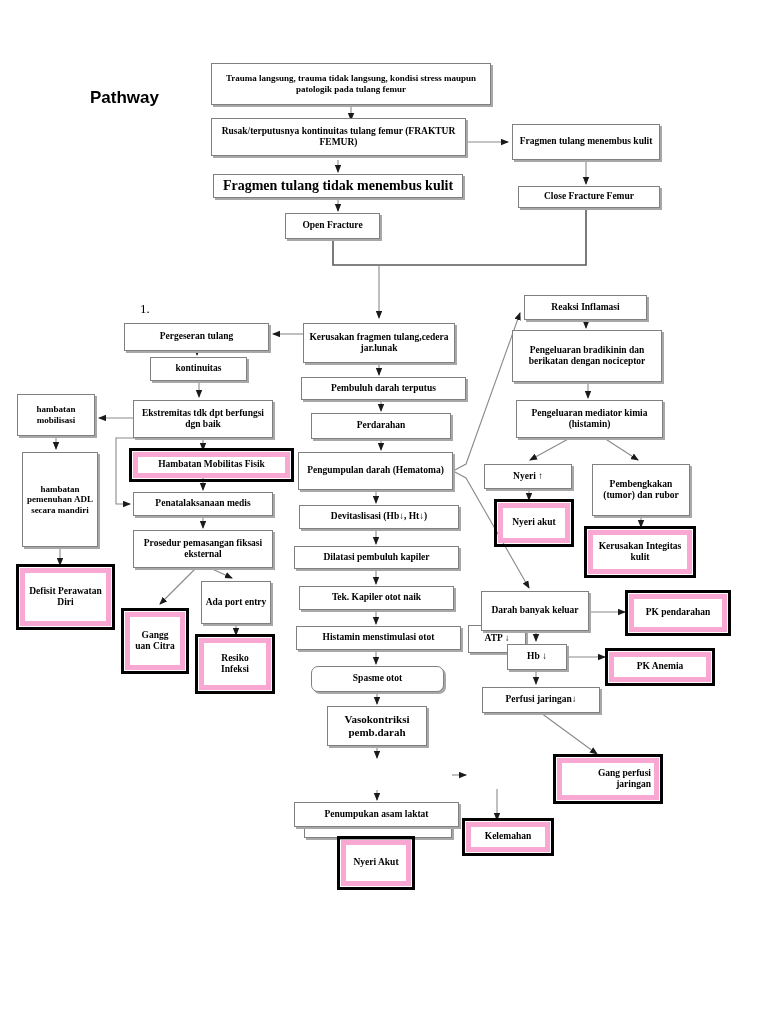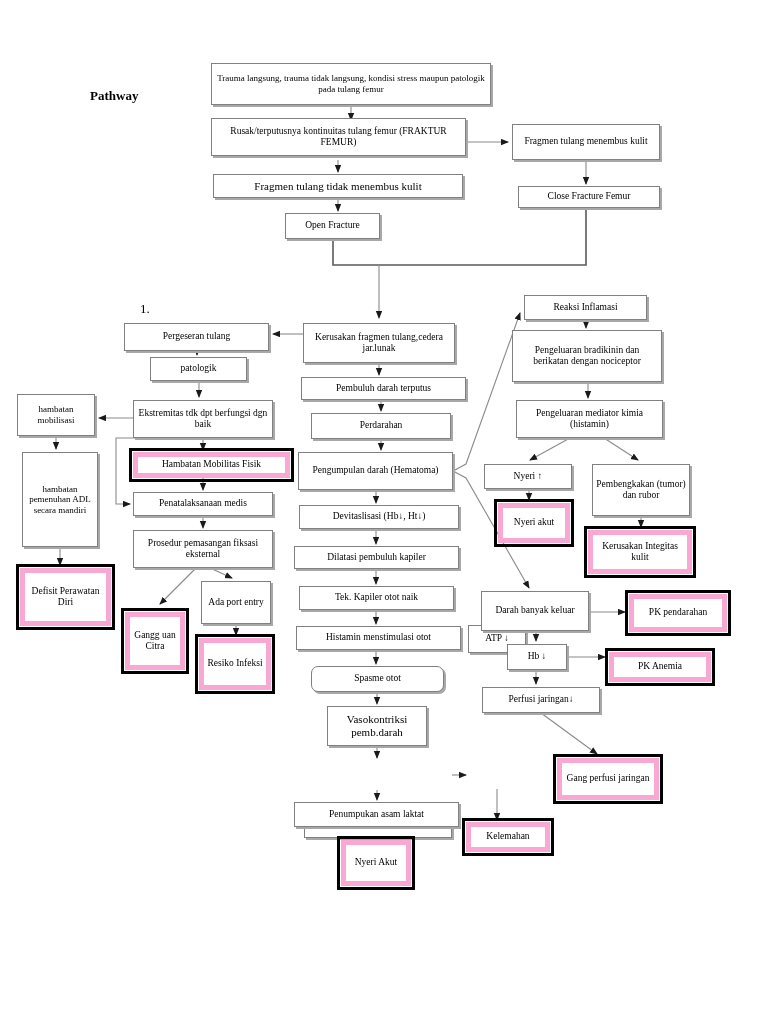--- a/index.html
+++ b/index.html
@@ -4,29 +4,29 @@
 <style>
   html,body{margin:0;padding:0;background:#ffffff;}
   body{width:768px;height:1024px;position:relative;
        font-family:"Liberation Serif","DejaVu Serif",serif;
        color:#000;overflow:hidden;}
   #canvas{position:absolute;left:0;top:0;width:768px;height:1024px;}
   svg#wires{position:absolute;left:0;top:0;width:768px;height:1024px;
             pointer-events:none;}
   .node{position:absolute;box-sizing:border-box;display:flex;
         align-items:center;justify-content:center;text-align:center;
-        line-height:1.18;background:#fff;}
+        line-height:1.18;background:#fff;font-weight:bold;}
   
   .thin{border:1px solid #808080;}
   
   .shadow{box-shadow:2px 2px 0 #a8a8a8;}
   
   .bold{border:5px solid #f9a8d4;outline:3px solid #000;outline-offset:1px;}
-  .title{position:absolute;font-weight:bold;font-size:13px;
-         font-family:Liberation Serif, serif;}
+  .title{position:absolute;font-weight:bold;font-size:17px;
+         font-family:Liberation Sans, sans-serif;}
   .marker{position:absolute;font-size:13px;}
   .clip{overflow:hidden;}
 </style>
 </head>
 <body>
 
 <div id="canvas">
 
   <div class="title" style="left:90px;top:88px;">Pathway</div>
 
@@ -104,26 +104,26 @@
       <line x1="567" y1="657" x2="605" y2="657" marker-end="url(#ah)"></line>
       <line x1="536" y1="670" x2="536" y2="684" marker-end="url(#ah)"></line>
 
       <line x1="541" y1="713" x2="597" y2="754" marker-end="url(#ah)"></line>
     </g>
   </svg>
 
   <div id="nodes">
       <div class="node thin shadow" style="left: 211px; top: 63px; width: 280px; height: 42px; font-size: 9px; padding: 1px 3px;">Trauma langsung, trauma tidak langsung, kondisi stress maupun patologik pada tulang femur</div>
       <div class="node thin shadow" style="left: 211px; top: 118px; width: 255px; height: 38px; font-size: 9.5px; padding: 1px 3px;">Rusak/terputusnya kontinuitas tulang femur (FRAKTUR FEMUR)</div>
-      <div class="node thin shadow" style="left: 213px; top: 174px; width: 250px; height: 24px; font-size: 11px; padding: 1px 3px;">Fragmen tulang tidak menembus kulit</div>
+      <div class="node thin shadow" style="left: 213px; top: 174px; width: 250px; height: 24px; font-size: 14px; padding: 1px 3px;">Fragmen tulang tidak menembus kulit</div>
       <div class="node thin shadow" style="left: 512px; top: 124px; width: 148px; height: 36px; font-size: 9.5px; padding: 1px 3px;">Fragmen tulang menembus kulit</div>
       <div class="node thin shadow" style="left: 285px; top: 213px; width: 95px; height: 26px; font-size: 9.5px; padding: 1px 3px;">Open Fracture</div>
       <div class="node thin shadow" style="left: 518px; top: 186px; width: 142px; height: 22px; font-size: 9.5px; padding: 1px 3px;">Close Fracture Femur</div>
       <div class="node thin shadow" style="left: 124px; top: 323px; width: 145px; height: 28px; font-size: 9.5px; padding: 1px 3px;">Pergeseran tulang</div>
-      <div class="node thin shadow" style="left: 150px; top: 357px; width: 97px; height: 24px; font-size: 9.5px; padding: 1px 3px;">patologik</div>
+      <div class="node thin shadow" style="left: 150px; top: 357px; width: 97px; height: 24px; font-size: 9.5px; padding: 1px 3px;">kontinuitas</div>
       <div class="node thin shadow" style="left: 133px; top: 400px; width: 140px; height: 38px; font-size: 9.5px; padding: 1px 3px;">Ekstremitas tdk dpt berfungsi dgn baik</div>
       <div class="node bold" style="left: 133px; top: 452px; width: 157px; height: 26px; font-size: 9.5px; padding: 1px 3px;">Hambatan Mobilitas Fisik</div>
       <div class="node thin shadow" style="left: 133px; top: 492px; width: 140px; height: 24px; font-size: 9.5px; padding: 1px 3px;">Penatalaksanaan medis</div>
       <div class="node thin shadow" style="left: 133px; top: 530px; width: 140px; height: 38px; font-size: 9.5px; padding: 1px 3px;">Prosedur pemasangan fiksasi eksternal</div>
       <div class="node thin shadow" style="left: 201px; top: 581px; width: 70px; height: 43px; font-size: 9.5px; padding: 1px 3px;">Ada port entry</div>
       <div class="node bold" style="left: 125px; top: 612px; width: 60px; height: 58px; font-size: 9.5px; padding: 1px 3px;">Gangg uan Citra</div>
       <div class="node bold" style="left: 199px; top: 638px; width: 72px; height: 52px; font-size: 9.5px; padding: 1px 3px;">Resiko Infeksi</div>
       <div class="node thin shadow" style="left: 17px; top: 394px; width: 78px; height: 42px; font-size: 9px; padding: 1px 3px;">hambatan mobilisasi</div>
       <div class="node thin shadow" style="left: 22px; top: 452px; width: 76px; height: 95px; font-size: 9px; padding: 1px 3px;">hambatan pemenuhan ADL secara mandiri</div>
       <div class="node bold" style="left: 20px; top: 568px; width: 91px; height: 58px; font-size: 9.5px; padding: 1px 3px;">Defisit Perawatan Diri</div>

